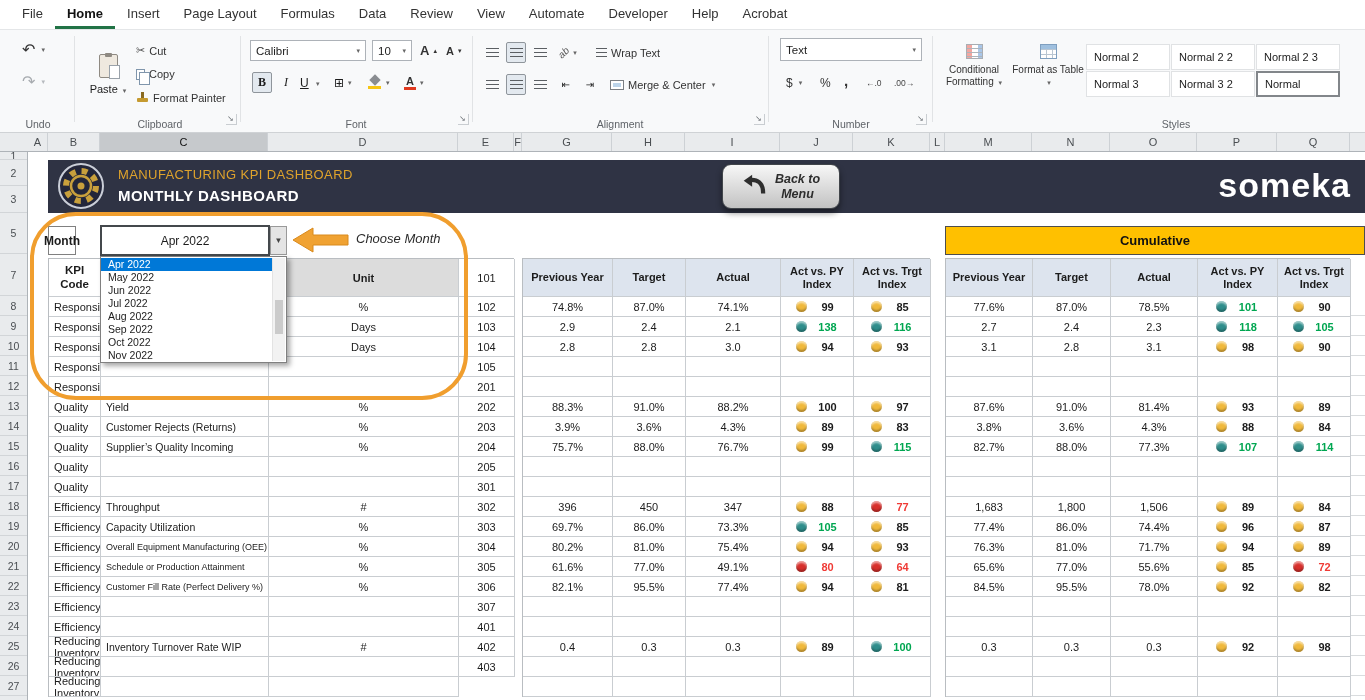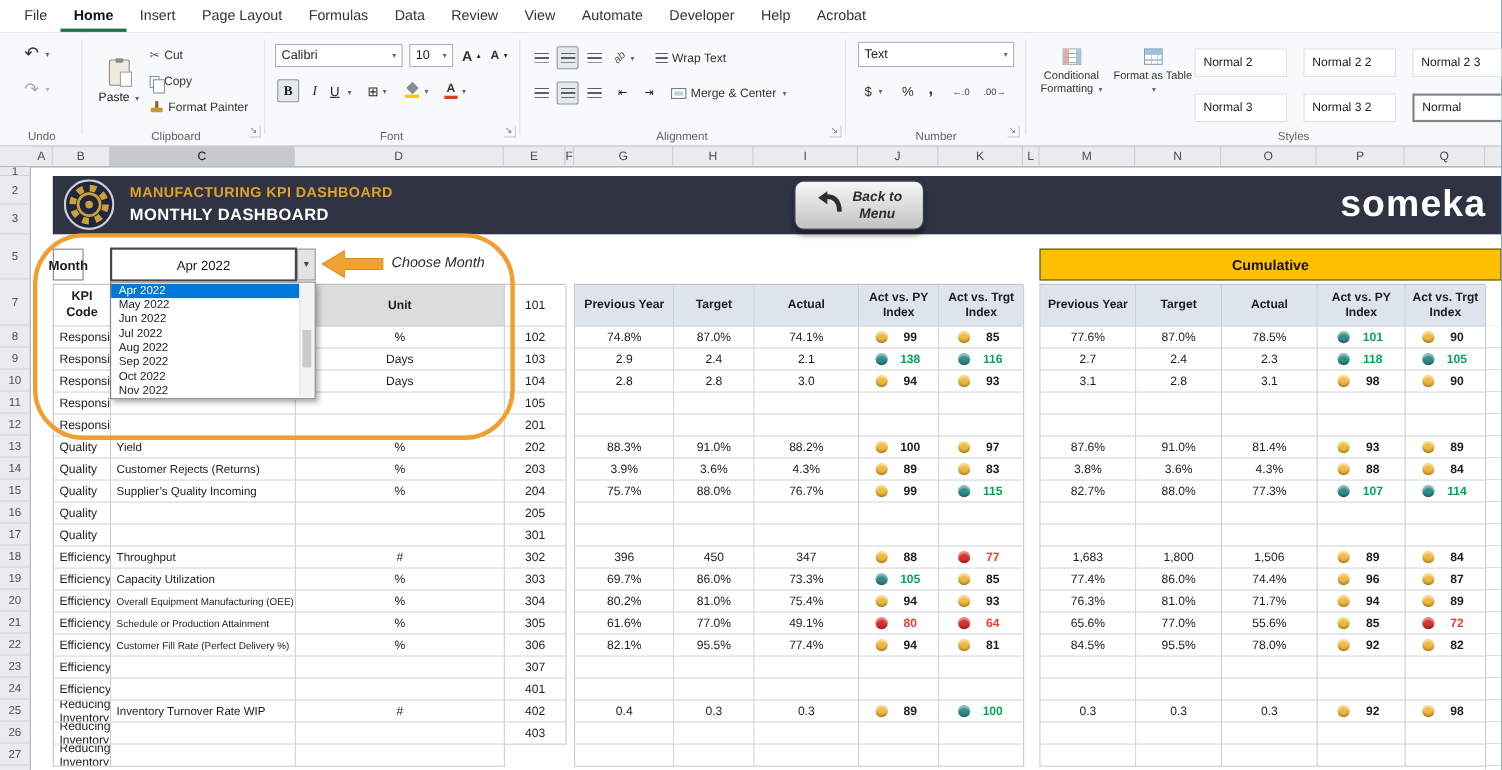--- a/index.html
+++ b/index.html
@@ -45,40 +45,40 @@
   .mi{display:inline-block;width:14px;height:10px;border:1px solid #7a7e83;background:linear-gradient(#bcd4ea 0 0) center/8px 4px no-repeat,#fff}
   .stybtn{position:absolute;top:8px;width:72px;height:76px;display:flex;flex-direction:column;align-items:center;gap:5px;font-size:10px;text-align:center;padding-top:6px;cursor:pointer;color:#333}
   .stylbl{line-height:1.2}
   .cfico{width:17px;height:15px;border:1px solid #a9aeb3;background:
     linear-gradient(to bottom,transparent 0 3px,#aeb4ba 3px 4px,transparent 4px 7px,#aeb4ba 7px 8px,transparent 8px 11px,#aeb4ba 11px 12px,transparent 12px),
     linear-gradient(to right,#f2a6a0 0 5px,#fff 5px 11px,#a9c6e8 11px)}
   .ftico{width:17px;height:15px;border:1px solid #7f9fbf;background:
     linear-gradient(to bottom,#9fc0df 0 4px,transparent 4px),
     repeating-linear-gradient(to bottom,transparent 0 4px,#b9c6d2 4px 5px),
     repeating-linear-gradient(to right,transparent 0 5px,#b9c6d2 5px 6px),#fff}
-  .gallery{position:absolute;display:grid;grid-template-columns:repeat(3,84px);grid-auto-rows:26px;gap:15px;width:258px}
+  .gallery{position:absolute;display:grid;grid-template-columns:repeat(3,84px);grid-auto-rows:26px;gap:1px;width:258px}
   .stylecell{background:#fff;border:1px solid #e0e2e4;font-size:11px;display:flex;align-items:center;padding-left:7px;cursor:pointer;white-space:nowrap;overflow:hidden}
   .stylecell.sel{border:2px solid #82868a}
 
   
   .colheads{position:absolute;top:133px;left:0;right:0;height:19px;background:#e9ebed;border-bottom:1px solid #aeb3b8}
   .colhead{position:absolute;top:0;height:18px;line-height:18px;text-align:center;font-size:11px;color:#4a4e52;border-right:1px solid #cdd1d5;cursor:pointer}
   .colhead.selcol{background:#c6c9cc;color:#111}
   .corner{position:absolute;top:133px;left:0;width:28px;height:19px;background:#e9ebed;border-right:1px solid #c3c7cb;border-bottom:1px solid #aeb3b8;cursor:pointer}
   .corner::after{content:"";position:absolute;right:2px;bottom:2px;border-left:9px solid transparent;border-bottom:9px solid #b7bcc1}
   .rowheads{position:absolute;top:152px;left:0;width:28px;bottom:0;background:#e9ebed;border-right:1px solid #aeb3b8;overflow:hidden;z-index:60}
   .rowhead{position:absolute;left:0;width:100%;display:flex;align-items:center;justify-content:center;font-size:10.5px;color:#4a4e52;border-bottom:1px solid #d2d5d8;overflow:hidden;cursor:pointer}
 
   
   .cellsarea{position:absolute;left:0;top:152px;right:0;bottom:0;background:#fff;overflow:hidden}
   .rightstrip{position:absolute;left:1350px;top:144px;bottom:0;width:15px;border-left:1px solid #d9dcde;
     background:repeating-linear-gradient(to bottom,#fff 0 19px,#d9dcde 19px 20px)}
 
   .banner{position:absolute;left:48px;right:0;top:8px;height:53px;background:#2f3344}
-  .btitle{position:absolute;left:70px;top:7px;color:#dfa32c;font-size:13px;font-weight:700;letter-spacing:.4px}
+  .btitle{position:absolute;left:70px;top:7px;color:#dfa32c;font-size:13px;font-weight:400;letter-spacing:.4px}
   .bsub{position:absolute;left:70px;top:27px;color:#fff;font-size:15px;font-weight:700;letter-spacing:.4px}
   .gearwrap{position:absolute;left:10px;top:3px}
   .backbtn{position:absolute;left:674px;top:4px;width:118px;height:45px;border-radius:9px;
     background:linear-gradient(#f7f7f7,#c2c2c2);border:1px solid #41454a;box-shadow:0 4px 6px rgba(0,0,0,.45);
     display:flex;align-items:center;justify-content:center;gap:7px;cursor:pointer}
   .backlbl{font-style:italic;font-weight:700;font-size:12.5px;color:#2d2d2d;line-height:1.15;text-align:center;width:50px}
   .brand{position:absolute;right:14px;top:6px;font-size:34px;font-weight:700;color:#fff;letter-spacing:1px}
 
   .monthlabel{position:absolute;left:48px;top:74px;width:28px;height:29px;border:1px solid #808080;background:#fff;
     display:flex;align-items:center;justify-content:center;font-weight:700;font-size:12px}

